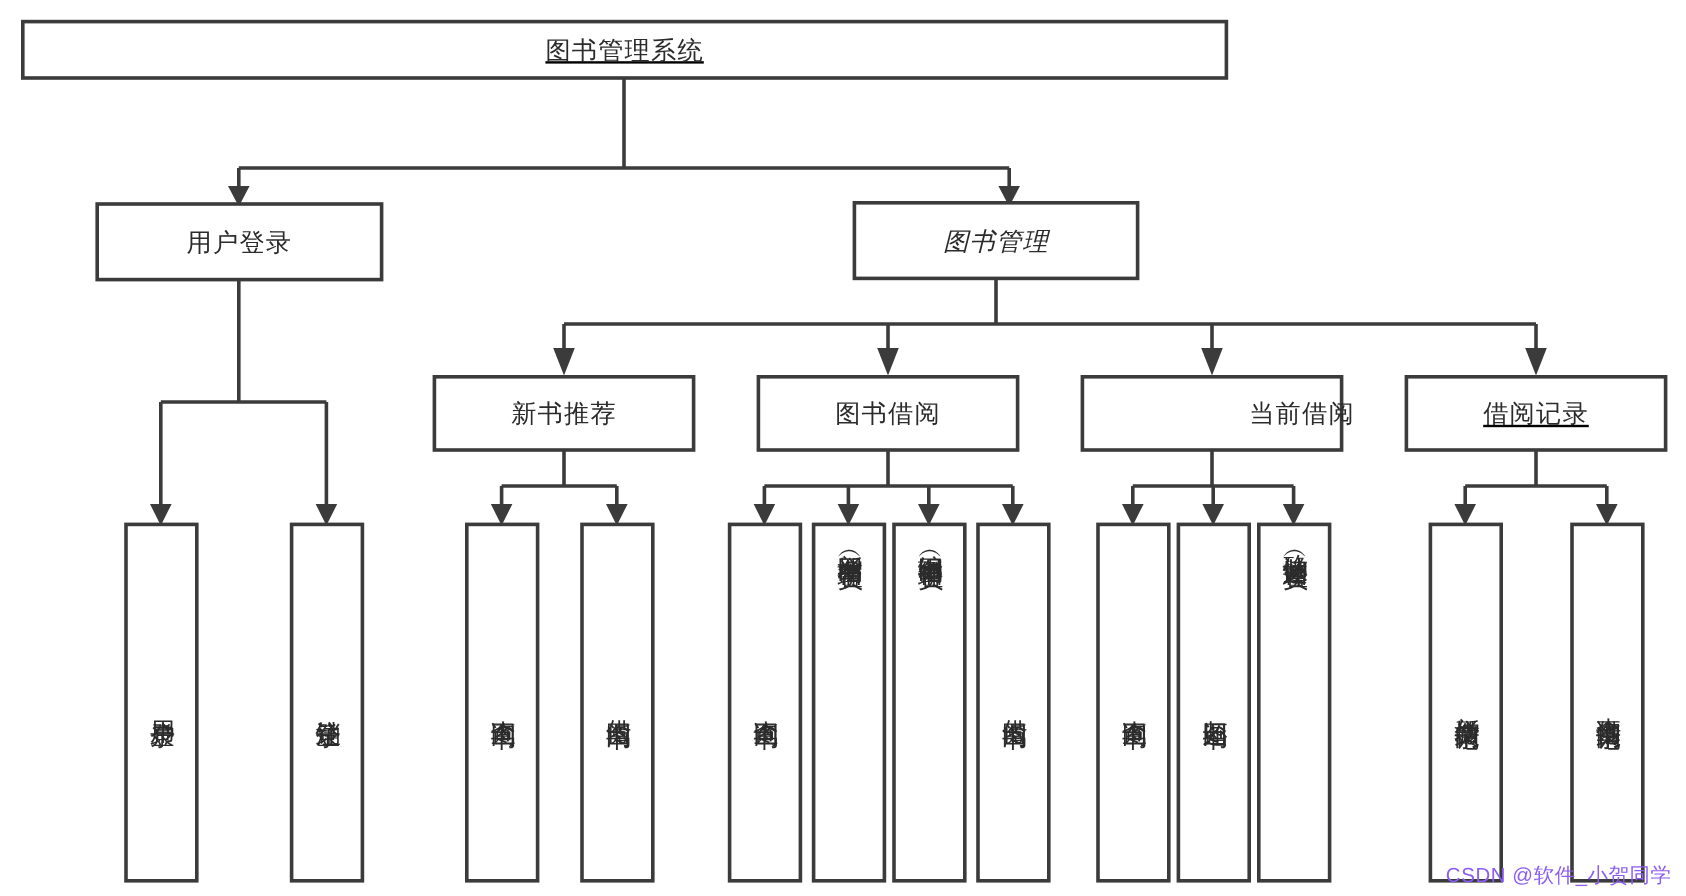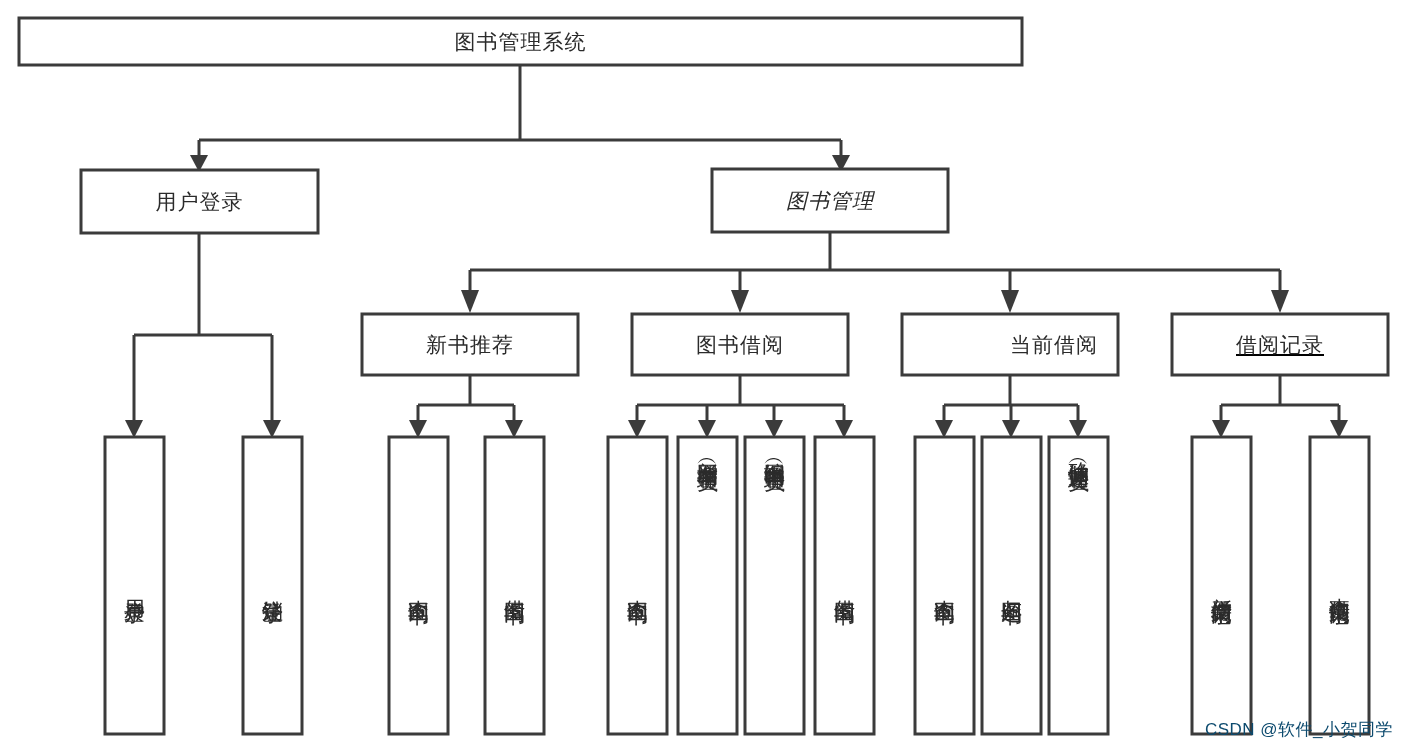--- a/index.html
+++ b/index.html
@@ -70,21 +70,21 @@
     color: #2b2b2b;
     letter-spacing: 1px;
     font-family: "Liberation Sans", "DejaVu Sans", sans-serif;
     white-space: nowrap;
   }
   #watermark {
     position: absolute;
     right: 12px;
     bottom: 6px;
     font-size: 17px;
-    color: #0c4a6e;
+    color: #8b5cf6;
     font-family: "Liberation Sans", "DejaVu Sans", sans-serif;
     letter-spacing: 0.5px;
     white-space: nowrap;
   }
 </style>
 </head>
 <body>
 
 <div id="diagram-root">
 
@@ -180,38 +180,38 @@
 
       <rect class="node-box" x="915" y="437" width="59" height="297"></rect>
       <rect class="node-box" x="982" y="437" width="59" height="297"></rect>
       <rect class="node-box" x="1049" y="437" width="59" height="297"></rect>
 
       <rect class="node-box" x="1192" y="437" width="59" height="297"></rect>
       <rect class="node-box" x="1310" y="437" width="59" height="297"></rect>
     </g>
   </svg>
 
-  <div class="horiz-label-wrap" style="left:19px; top:18px; width:1003px; height:47px;">
+  <div class="horiz-label-wrap" style="left:19px; top:18px; width:1003px; height:47px;text-decoration:underline;">
     <span>图书管理系统</span>
   </div>
 
   <div class="horiz-label-wrap" style="left:81px; top:170px; width:237px; height:63px;">
     <span>用户登录</span>
   </div>
   <div class="horiz-label-wrap" style="left:712px; top:169px; width:236px; height:63px;font-style:italic;">
     <span>图书管理</span>
   </div>
 
   <div class="horiz-label-wrap" style="left:632px; top:314px; width:216px; height:61px;">
     <span>图书借阅</span>
   </div>
   <div class="horiz-label-wrap" style="left:362px; top:314px; width:216px; height:61px;">
     <span>新书推荐</span>
   </div>
-  <div class="horiz-label-wrap" style="left:946px; top:314px; width:216px; height:61px;">
+  <div class="horiz-label-wrap" style="left:913px; top:314px; width:216px; height:61px;justify-content:flex-end;">
     <span>当前借阅</span>
   </div>
   <div class="horiz-label-wrap" style="left:1172px; top:314px; width:216px; height:61px;text-decoration:underline;">
     <span>借阅记录</span>
   </div>
 
   <div class="vert-label-wrap" style="left:105px; top:437px; width:59px; height:297px;">
     <span>用户登录</span>
   </div>
   <div class="vert-label-wrap" style="left:243px; top:437px; width:59px; height:297px;">

